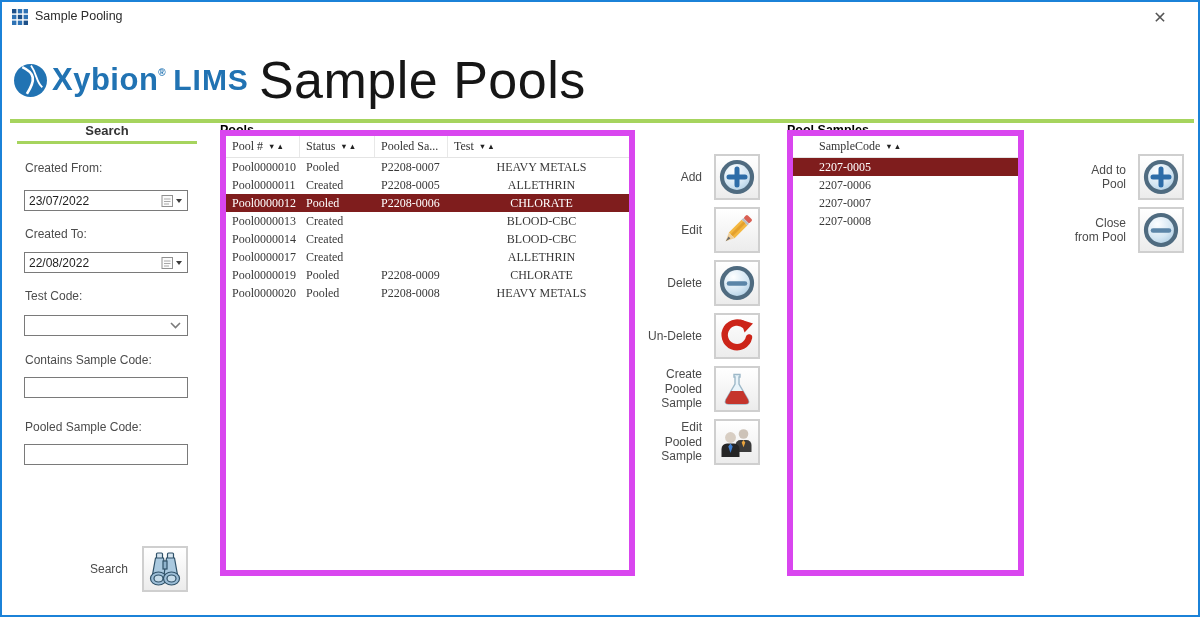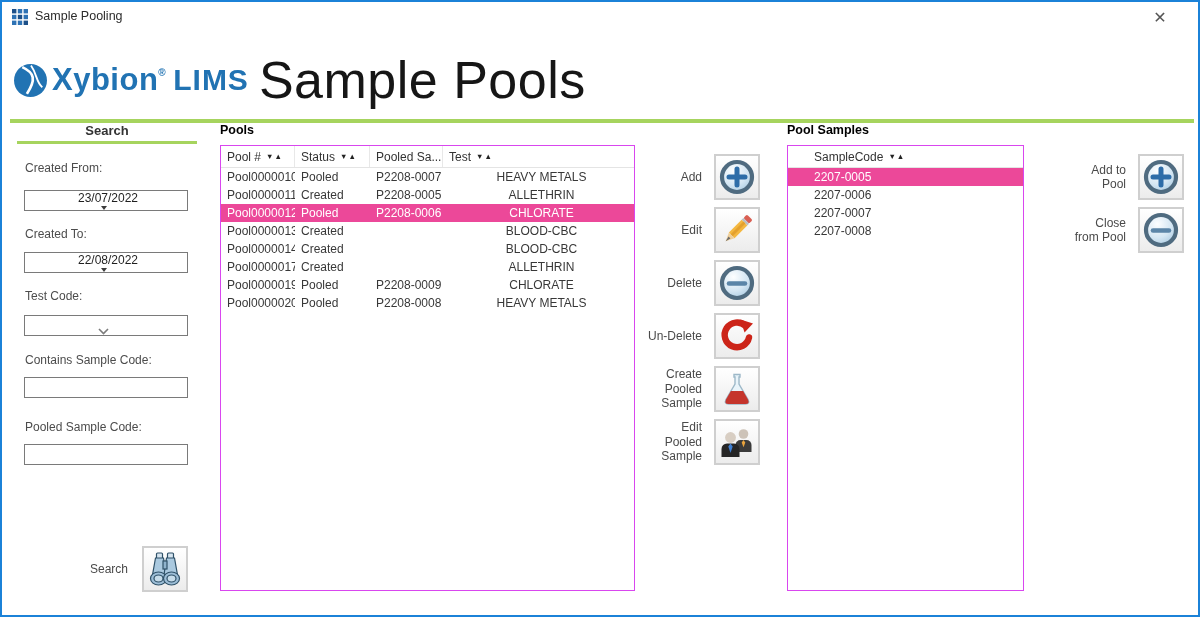--- a/index.html
+++ b/index.html
@@ -22,43 +22,43 @@
   .brand sup { font-size:10px; vertical-align:14px; }
   .brand-suffix { font-size:30px; font-weight:700; color:#2173b3; margin-left:7px; letter-spacing:1px; }
   .page-title { font-size:52px; font-weight:400; color:#161616; margin-left:10px; line-height:1; letter-spacing:0.5px; }
   .green-divider { position:absolute; top:117px; left:8px; width:1184px; height:3.5px; background:#a6d45e; }
   
   .search-title { position:absolute; top:121px; left:15px; width:180px; text-align:center;
     font-size:13px; font-weight:700; color:#333; }
   .search-underline { position:absolute; top:139px; left:15px; width:180px; height:3px; background:#a6d45e; }
   .fld-label { position:absolute; left:23px; font-size:12px; color:#4c4c4c; }
   .fld { position:absolute; left:22px; width:164px; height:21px; background:#fff;
-    border:1px solid #7a7a7a; display:flex; align-items:center; font-size:12px; color:#1f1f1f;flex-direction:column; }
+    border:1px solid #7a7a7a; display:flex; align-items:center; font-size:12px; color:#1f1f1f; }
   .fld .val { padding-left:4px; flex:1; }
   .cal { width:13px; height:14px; margin-right:2px; }
   .tri { width:0; height:0; border-left:3.5px solid transparent; border-right:3.5px solid transparent;
     border-top:4px solid #3c3c3c; margin-right:5px; }
   .chev { margin-right:6px; }
   .search-row { position:absolute; top:544px; left:58px; display:flex; align-items:center; gap:14px; }
   .search-row .lbl { width:68px; text-align:right; font-size:12px; color:#4a4a4a; }
   
   .icon-btn { width:46px; height:46px; background:linear-gradient(#ffffff,#ececec);
     border:2px solid #cfcfcf; display:flex; align-items:center; justify-content:center; padding:0; cursor:default; }
   .icon-btn svg { display:block; }
   
   .section-title { position:absolute; top:121px; font-size:12.5px; font-weight:700; color:#000000; }
-  .lims-table { position:absolute; top:143px; background:#fff; border:1px solid #d946ef; }
+  .lims-table { position:absolute; top:128px; background:#fff; border:6px solid #d946ef;font-family:Liberation Serif, serif; }
   .t-head { display:flex; height:22px; border-bottom:1px solid #e4e4e4; }
   .th { display:flex; align-items:center; padding-left:6px; font-size:12px; color:#333;
     border-right:1px solid #e8e8e8; }
   .th:last-child { border-right:none; }
   .sort { font-size:7.5px; color:#222; margin-left:5px; letter-spacing:1px; }
   .tr { display:flex; height:18px; }
   .td { font-size:12px; color:#383838; padding-left:6px; line-height:18px; white-space:nowrap; overflow:hidden; }
-  .tr.selected { background:#ec4899; }
+  .tr.selected { background:#7f1d1d; }
   .tr.selected .td { color:#fff; }
   .c0 { width:74px; } .c1 { width:75px; } .c2 { width:73px; } .c3 { flex:1;text-align:center; }
   .sc0 { flex:1;margin-left:20px; }
   
   .action-row { position:absolute; display:flex; align-items:center; gap:12px; height:50px; }
   .action-row .lbl { text-align:right; font-size:12px; color:#4a4a4a; line-height:1.2; white-space:pre-line; }
   .mid .lbl { width:72px; }
   .right .lbl { width:96px; }
 </style>
 </head>

